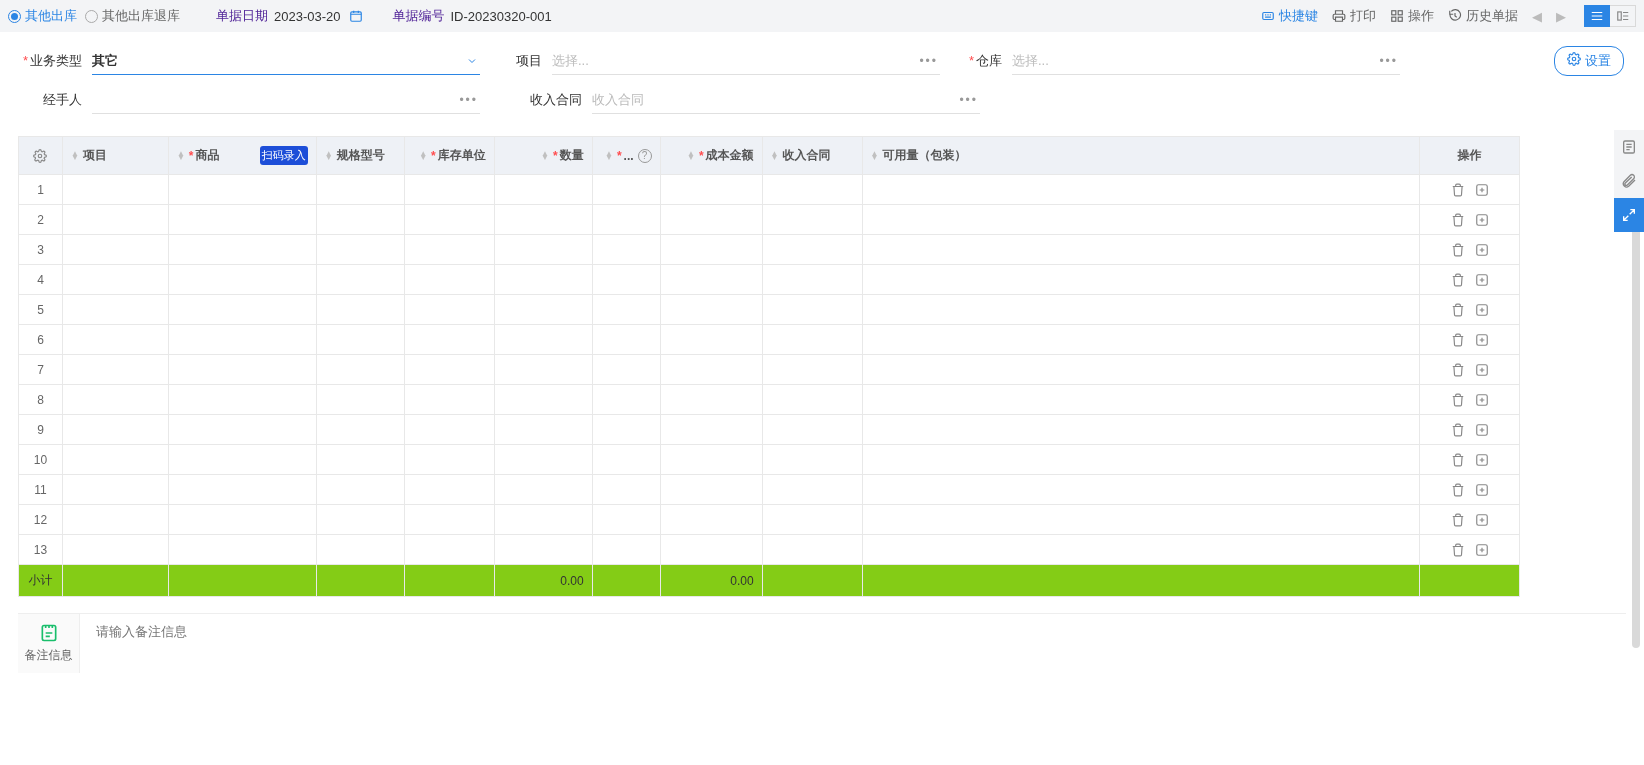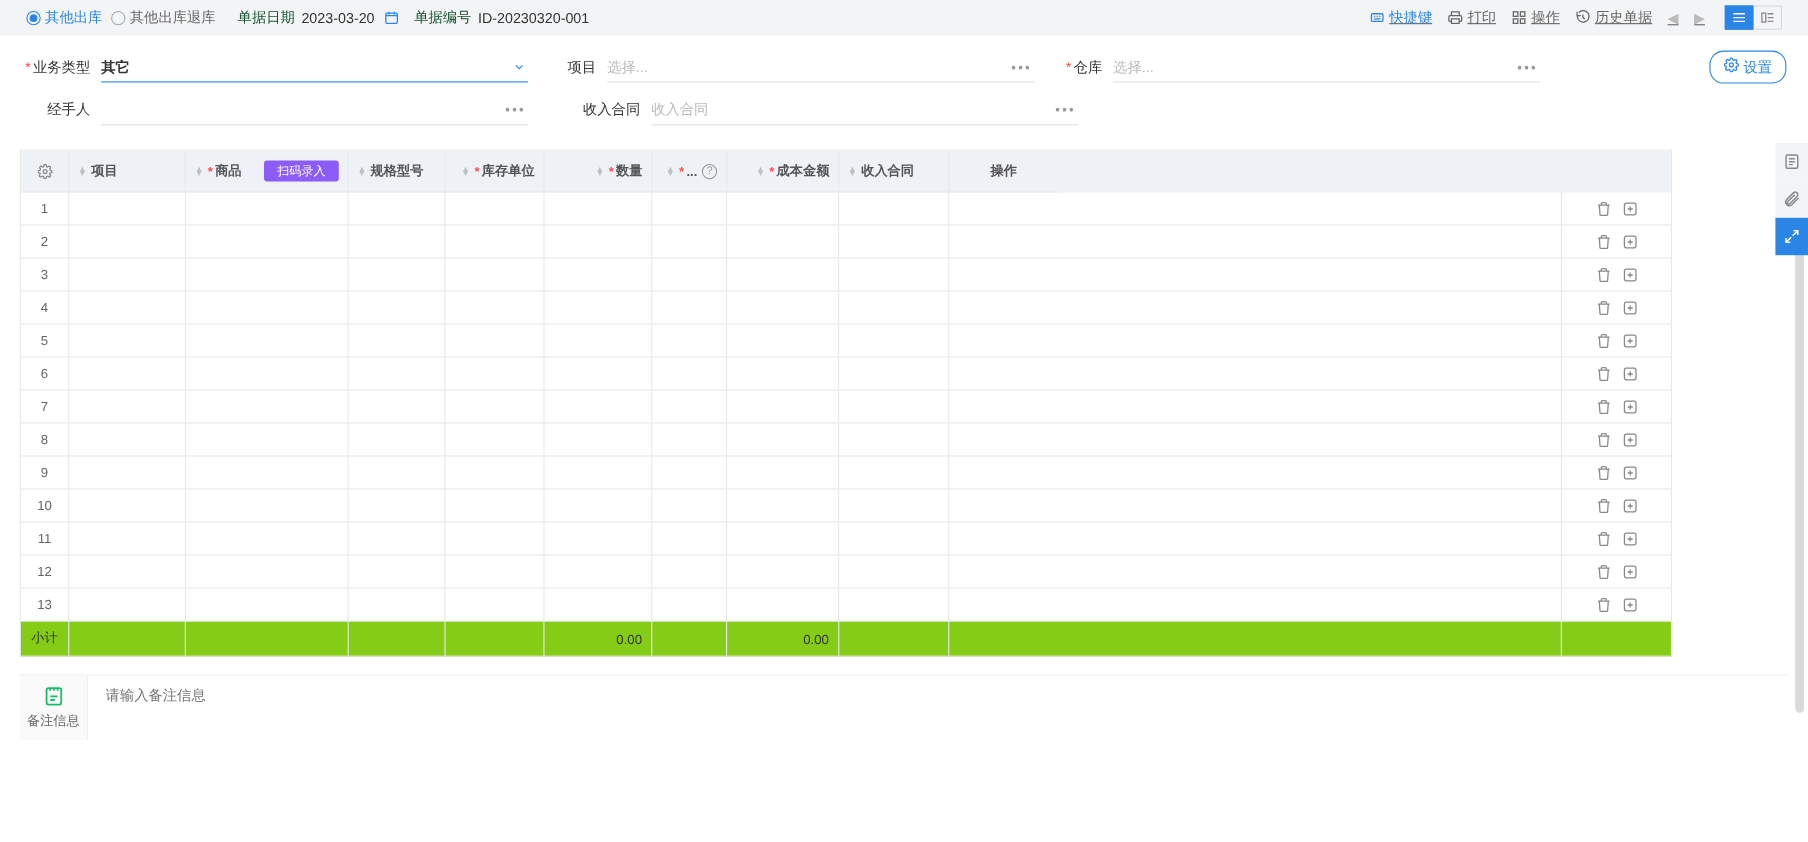--- a/index.html
+++ b/index.html
@@ -1,30 +1,30 @@
 <!DOCTYPE html>
 <html><head>
 <meta charset="utf-8">
 <style>
 * { box-sizing: border-box; margin: 0; padding: 0; }
 body { font-family: "Microsoft YaHei", "PingFang SC", sans-serif; font-size: 12px; color: #333; background: #fff; }
 .page { width: 1644px; height: 765px; position: relative; overflow: hidden; }
 
 
-.header { height: 32px; background: #f3f4f6; display: flex; align-items: center; padding: 0 24px; font-size: 13px; color: #333; }
+.header { height: 32px; background: #f3f4f6; display: flex; align-items: center; padding: 0 8px; font-size: 13px; color: #333; }
 .tabs { display: flex; align-items: center; gap: 8px; margin-right: 16px; }
 .tab { display: flex; align-items: center; gap: 4px; cursor: pointer; color: #666; }
 .tab.active { color: #2b85e4; }
 .radio { width: 13px; height: 13px; border: 1px solid #aaa; border-radius: 50%; display: inline-flex; align-items: center; justify-content: center; }
 .radio.checked { border-color: #2b85e4; }
 .radio.checked::after { content: ""; width: 7px; height: 7px; background: #2b85e4; border-radius: 50%; }
-.meta-label { color: #14532d; margin-left: 4px; margin-right: 6px; }
+.meta-label { color: #4c1d95; margin-left: 20px; margin-right: 6px; }
 .meta-value { color: #333; margin-right: 8px; }
 .cal-icon { color: #2b85e4; margin-right: 10px; display: inline-flex; }
-.header-right { margin-left: auto; display: flex; align-items: center; gap: 14px; color: #666; text-decoration: underline; }
+.header-right { margin-left: auto; display: flex; align-items: center; gap: 14px; color: #666; }
 .hbtn { display: inline-flex; align-items: center; gap: 4px; cursor: pointer; }
 .hbtn.blue { color: #2b85e4; }
 .nav-arrow { color: #bbb; cursor: pointer; }
 .view-toggle { display: flex; margin-left: 4px; }
 .vt { width: 26px; height: 22px; display: inline-flex; align-items: center; justify-content: center; cursor: pointer; color: #888; border: 1px solid #d9d9d9; }
 .vt.active { background: #2b85e4; color: #fff; border-color: #2b85e4; }
 .vt + .vt { border-left: none; }
 
 
 .form-row { display: flex; padding: 14px 20px 8px 20px; }
@@ -49,21 +49,21 @@
 .th.center, .td.center { justify-content: center; }
 .th.right, .td.right { justify-content: flex-end; }
 .sort { display: inline-flex; flex-direction: column; margin-right: 4px; line-height: 4px; color: #c0c0c0; font-size: 8px; }
 .sort::before { content: "▲"; }
 .sort::after { content: "▼"; }
 .gear { color: #888; }
 .tbody .row { display: flex; height: 30px; }
 .rownum { width: 40px; justify-content: center; color: #666; }
 .actcol { width: 80px; justify-content: center; gap: 10px; }
 .ico { color: #888; cursor: pointer; display: inline-flex; }
-.scan-btn { margin-left: auto; background: #8b5cf6; color: #fff; border-radius: 3px; padding: 2px 12px; font-size: 11px; cursor: pointer; font-weight: normal; }
+.scan-btn { margin-left: auto; background: #1d4ed8; color: #fff; border-radius: 3px; padding: 2px 2px; font-size: 11px; cursor: pointer; font-weight: normal; }
 .req-col { color: #ff4d4f; margin-right: 2px; }
 .help-ico { width: 14px; height: 14px; border: 1px solid #999; border-radius: 50%; color: #999; font-size: 10px; display: inline-flex; align-items: center; justify-content: center; margin-left: 4px; font-weight: normal; }
 .subtotal { display: flex; height: 32px; background: #84cc16; font-size: 12px; }
 .subtotal .td { border-bottom: 1px solid #e8e8e8; }
 .scrollbar { position: absolute; right: 4px; top: 0; bottom: 0; width: 8px; }
 .scroll-thumb { position: absolute; top: 42px; width: 8px; height: 470px; background: #d9d9d9; border-radius: 4px; }
 
 
 .c-gear { width: 44px; justify-content:center; }
 .c-proj { width: 106px; }
@@ -259,20 +259,24 @@
           </div>
       <div class="th c-amt right">
             <span class="sort"></span>
             <span class="req-col">*</span>
             <span>成本金额</span>
           </div>
       <div class="th c-ht">
             <span class="sort"></span>
             <span>收入合同</span>
           </div>
+      <div class="th c-avail">
+            <span class="sort"></span>
+            <span>可用量（包装）</span>
+          </div>
       <div class="th c-act center" style="border-right:none">
             <span>操作</span>
           </div>
     </div>
     <div class="tbody" id="tbody">
           <div class="row">
             <div class="td c-gear rownum">1</div>
             <div class="td c-proj"></div>
             <div class="td c-prod"></div>
             <div class="td c-spec"></div>

